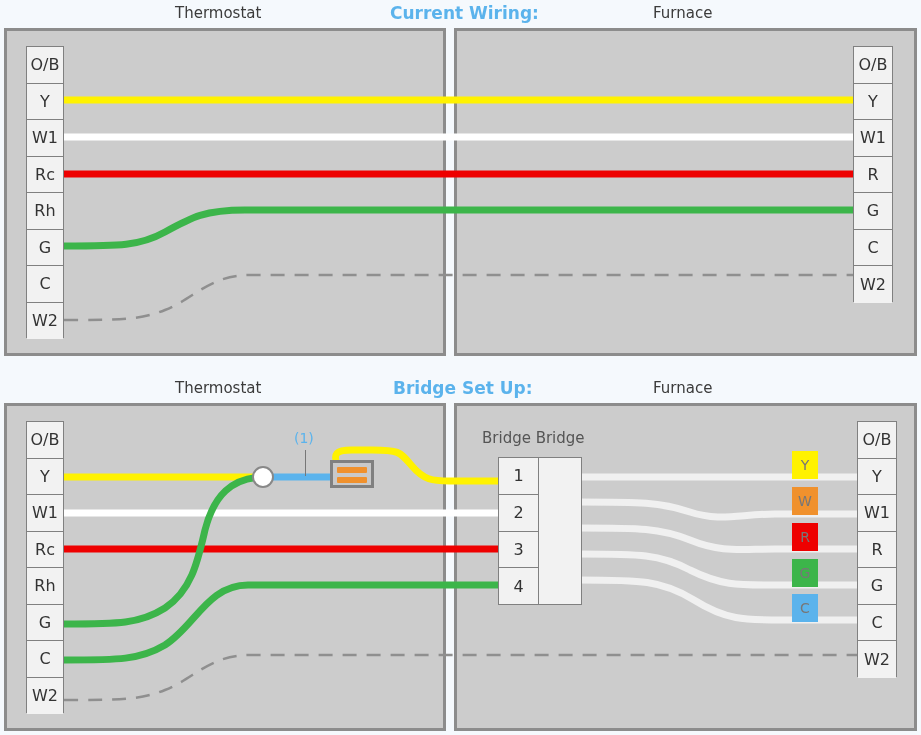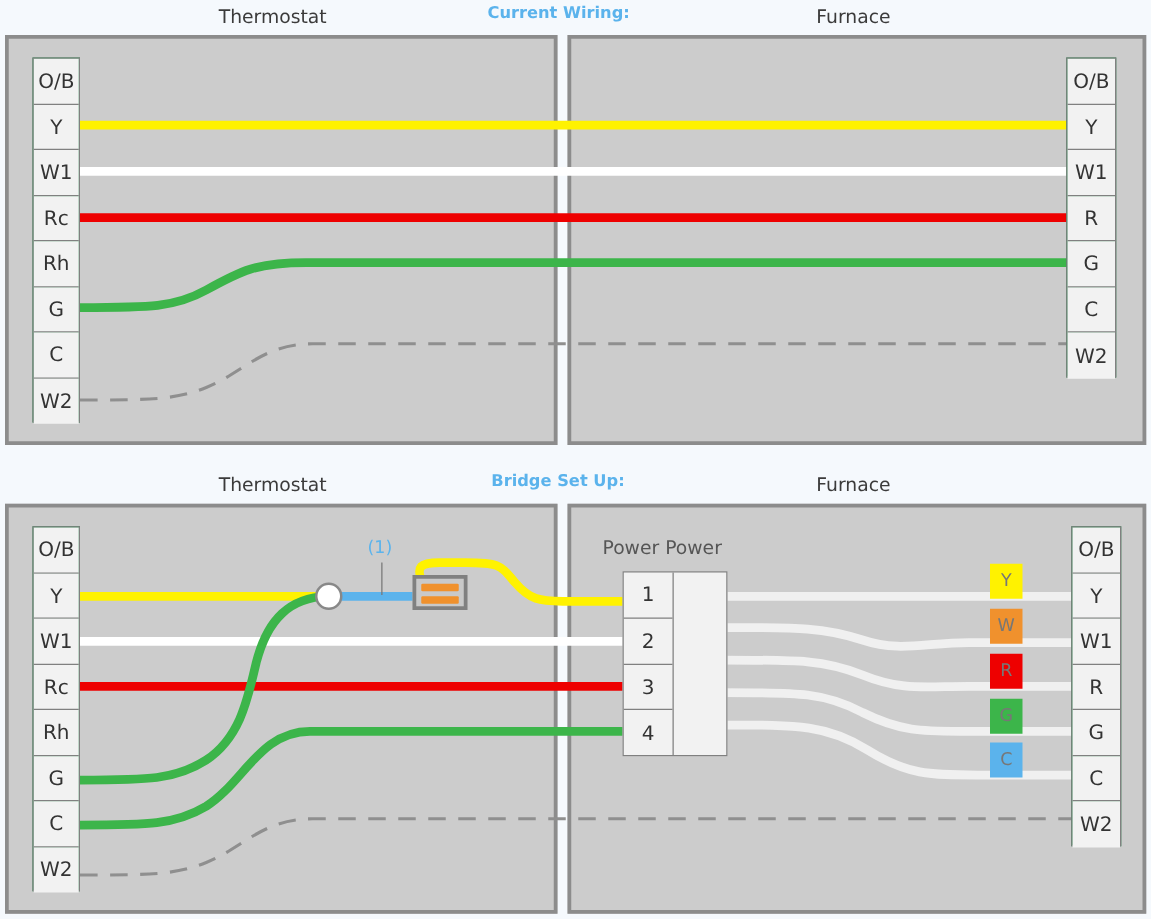--- a/index.html
+++ b/index.html
@@ -13,33 +13,33 @@
   .diagram{position:absolute;left:0;top:0;width:921px;height:735px;}
   .hdr{
     position:absolute;
     font-size:15px;
     color:#3b3b3b;
     white-space:nowrap;
   }
   .hdr.center{
     color:#5bb3ec;
     font-weight:bold;
-    font-size:13px;
+    font-size:17px;
   }
   .panel{
     position:absolute;
     background:#cccccc;
     border:3px solid #8c8c8c;
     box-sizing:border-box;
   }
   .termblock{
     position:absolute;
     border:1px solid #808080;
     box-sizing:border-box;
-    background:#15803d;
+    background:#f0abfc;
     z-index:6;
   }
   .term{
     box-sizing:border-box;
     border-bottom:1px solid #808080;
     display:flex;
     align-items:center;
     justify-content:center;
     font-size:16px;
     color:#333333;
@@ -285,21 +285,21 @@
         <span>G</span>
       </div>
       <div class="term" style="height: 36.5px;">
         <span>C</span>
       </div>
       <div class="term" style="height: 36.5px;">
         <span>W2</span>
       </div>
     </div>
 
-  <div class="pb-label" style="left:482px;top:429px;">Power Power</div>
+  <div class="pb-label" style="left:482px;top:429px;">Bridge Bridge</div>
   <div class="pbbox" id="power-bridge" style="left:498px;top:457px;width:84px;height:148px;">
     <div class="pb-nums" id="pb-nums">
         <div class="pb-num">
           <span>1</span>
         </div>
         <div class="pb-num">
           <span>2</span>
         </div>
         <div class="pb-num">
           <span>3</span>

